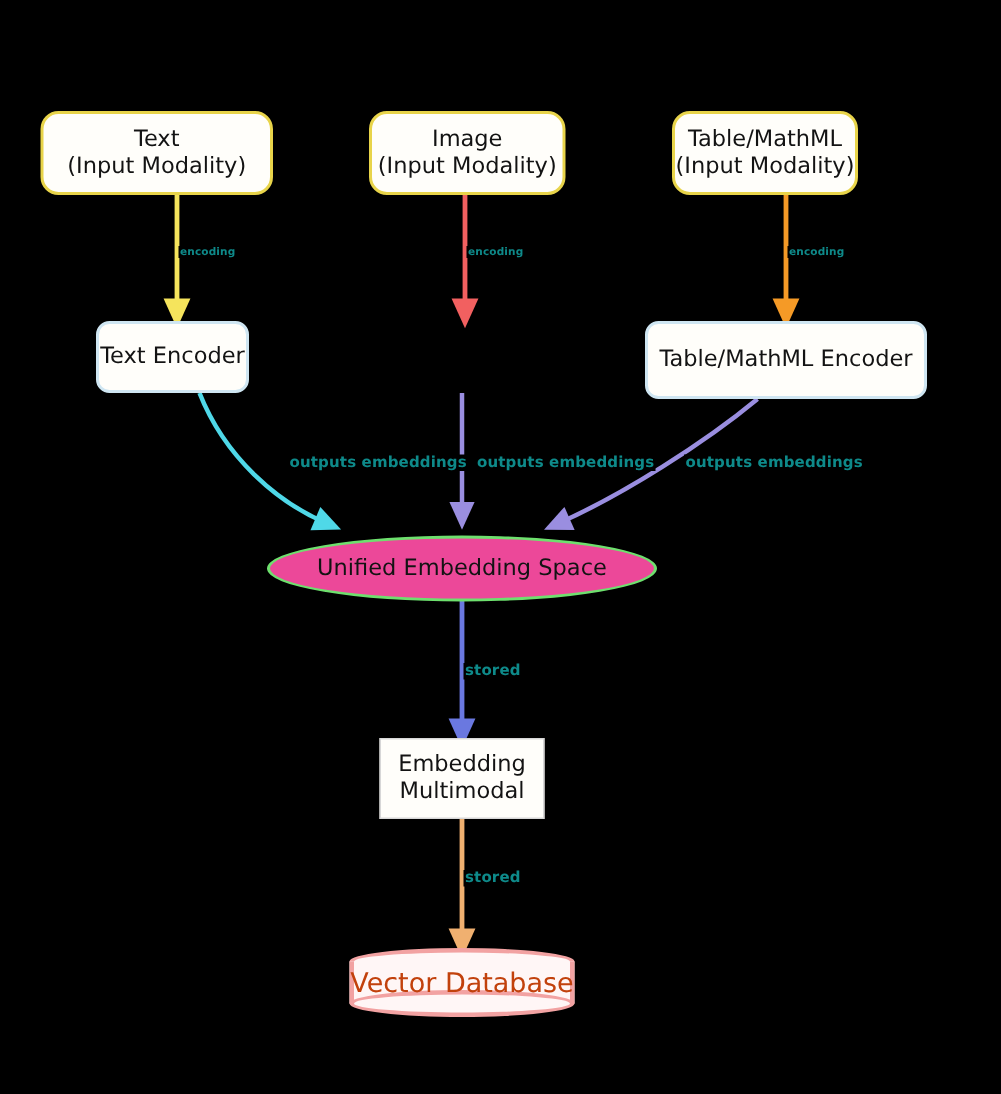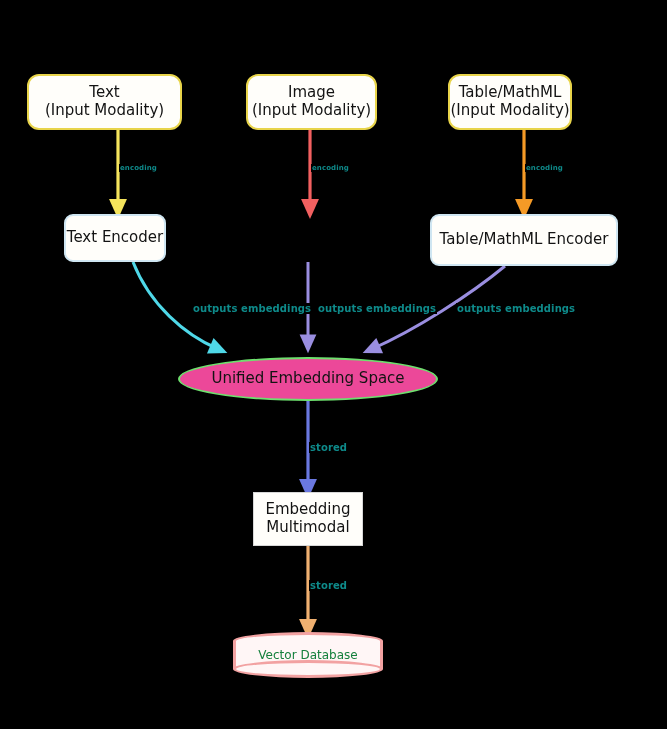--- a/index.html
+++ b/index.html
@@ -16,21 +16,21 @@
   .ellipse{border-radius:50%;border:2.4px solid #6ee06e;font-size:15px;background:#ec4899;}
 
   .cyl{position:absolute;box-sizing:border-box;}
   .cyl .body{position:absolute;left:0;right:0;top:9px;bottom:9px;background:#fff6f6;
         border-left:3px solid #f2a2a2;border-right:3px solid #f2a2a2;}
   .cyl .cap{position:absolute;left:0;right:0;height:18px;border-radius:50%;
         background:#fff6f6;border:3px solid #f2a2a2;box-sizing:border-box;}
   .cyl .cap.top{top:0;}
   .cyl .cap.bot{bottom:0;}
   .cyl .txt{position:absolute;left:0;right:0;top:0;bottom:0;display:flex;
-        align-items:center;justify-content:center;color:#15803d;font-size:12px;z-index:3;}
+        align-items:center;justify-content:center;color:#c2410c;font-size:18px;z-index:3;}
 
   .elabel{position:absolute;color:#0e8a8a;font-size:7px;font-weight:700;
           letter-spacing:.1px;white-space:nowrap;z-index:6;
           background:#000;padding:0 1px;text-align:center;}
   .elabel.big{font-size:10px;}
 </style>
 </head>
 <body>
 
 <div id="stage">

